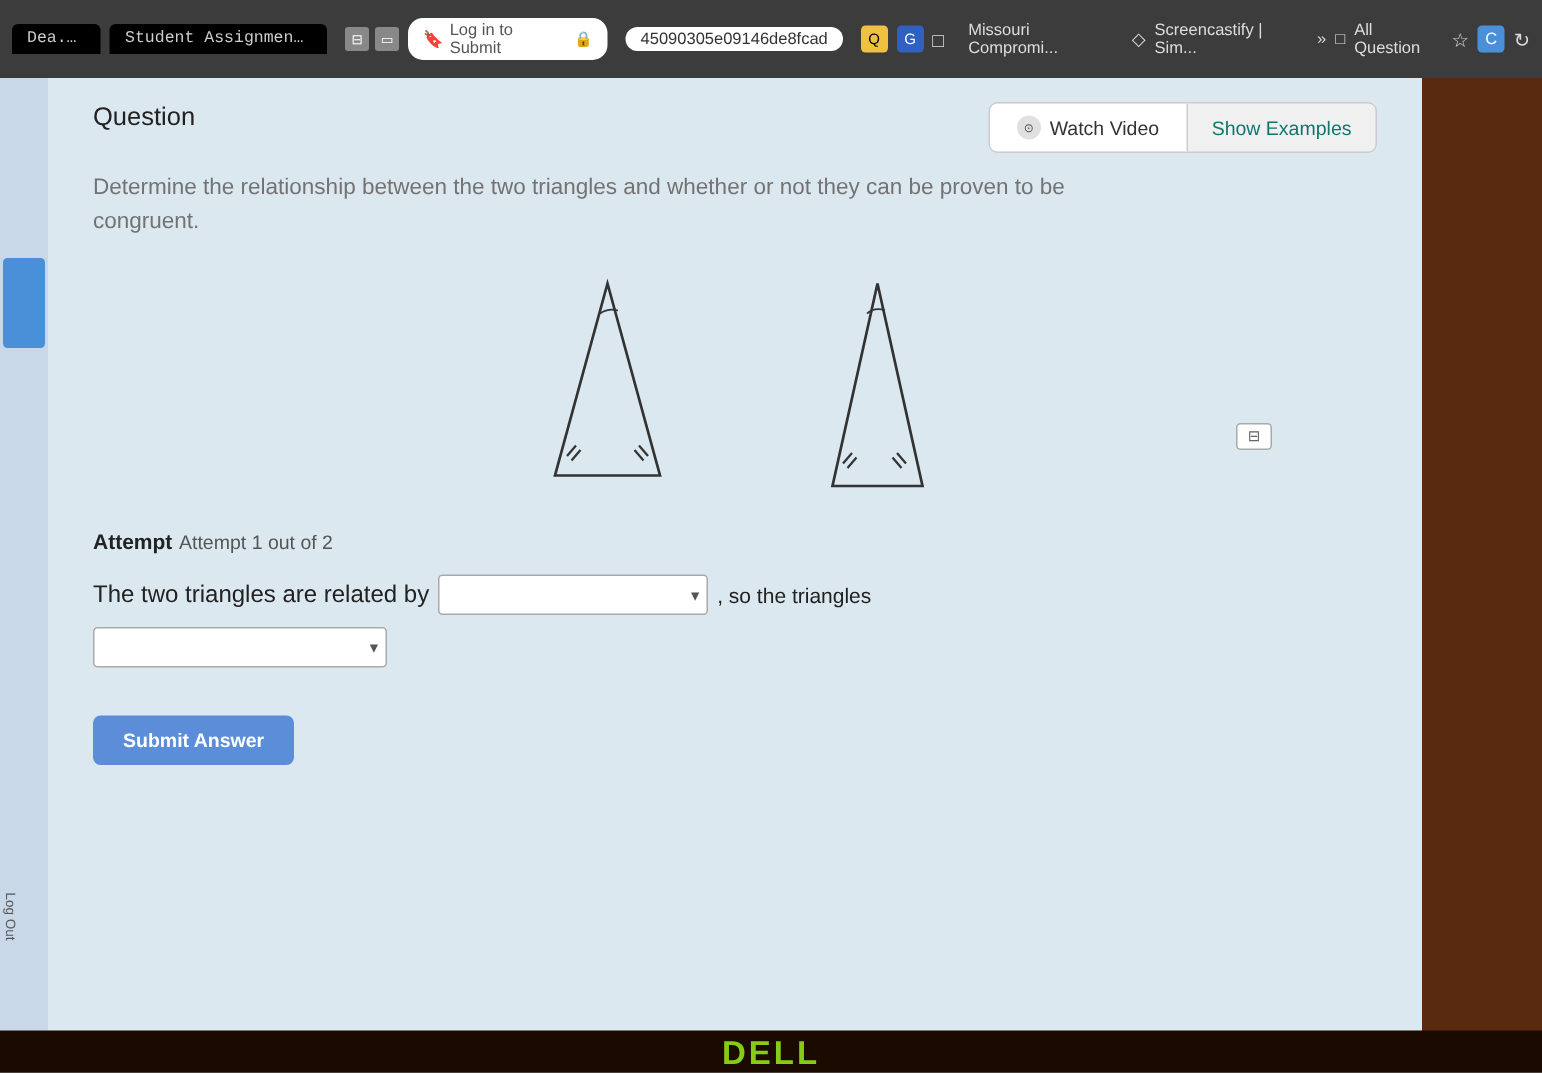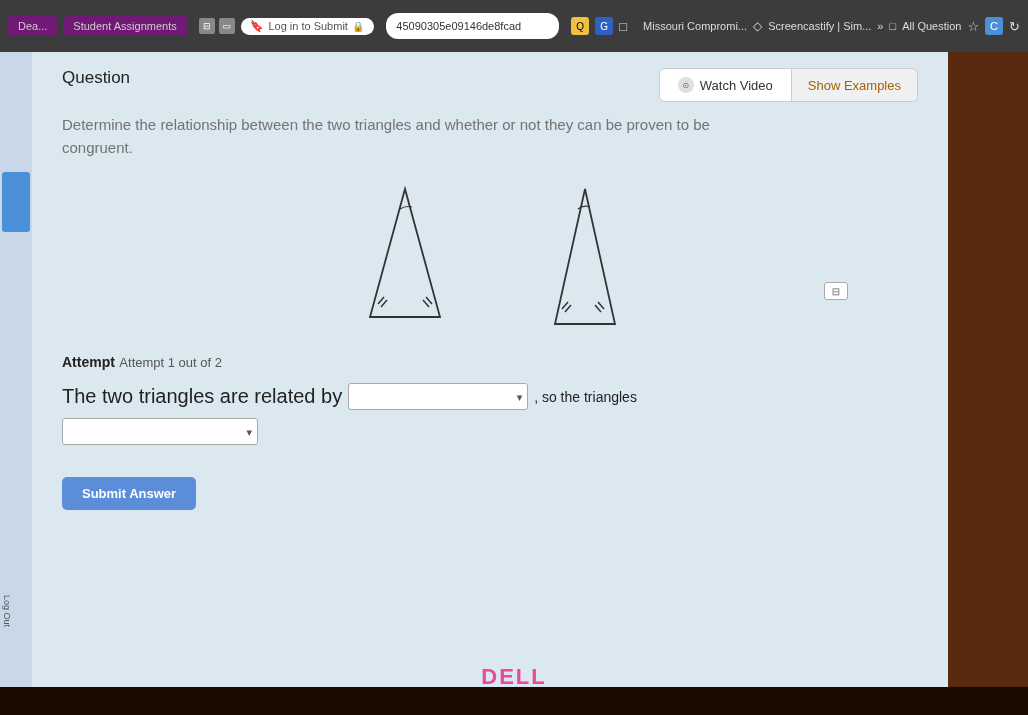--- a/index.html
+++ b/index.html
@@ -19,36 +19,37 @@
       background: #3c3c3c;
       height: 52px;
       display: flex;
       align-items: center;
       padding: 0 8px;
       gap: 6px;
       position: relative;
     }
 
     .browser-tab {
-      background: #701a75;
+      background: #000000;
       color: #ccc;
       font-size: 11px;
       padding: 4px 10px;
       border-radius: 4px 4px 0 0;
       white-space: nowrap;
       overflow: hidden;
       max-width: 160px;
       text-overflow: ellipsis;
+      font-family: Liberation Mono, monospace;
     }
 
     .url-bar {
       flex: 1;
       background: #fff;
       border-radius: 12px;
-      height: 26px;
+      height: 16px;
       display: flex;
       align-items: center;
       padding: 0 10px;
       font-size: 11px;
       color: #333;
       margin: 0 6px;
     }
 
     
     .content-wrapper {
@@ -142,21 +143,21 @@
       justify-content: center;
       font-size: 8px;
       color: #555;
     }
 
     .show-examples-btn {
       background: #f0f0f0;
       border: none;
       padding: 8px 16px;
       font-size: 13px;
-      color: #a16207;
+      color: #0f766e;
       cursor: pointer;
     }
 
     .question-text {
       font-size: 15px;
       color: #737373;
       line-height: 1.5;
       margin-bottom: 20px;
       max-width: 700px;
     }
@@ -192,21 +193,21 @@
 
     .answer-row {
       display: flex;
       align-items: center;
       gap: 6px;
       margin-top: 12px;
       flex-wrap: wrap;
     }
 
     .answer-text {
-      font-size: 20px;
+      font-size: 16px;
       color: #222;
     }
 
     .dropdown-select {
       border: 1px solid #aaa;
       background: white;
       padding: 5px 24px 5px 8px;
       font-size: 13px;
       border-radius: 3px;
       cursor: pointer;
@@ -267,26 +268,26 @@
       display: flex;
       align-items: center;
       justify-content: center;
       font-size: 10px;
       color: #666;
     }
 
     
     .dell-brand {
       position: absolute;
-      bottom: 25px;
+      bottom: 0;
       left: 50%;
       transform: translateX(-50%);
       font-size: 22px;
       font-weight: bold;
-      color: #ec4899;
+      color: #84cc16;
       letter-spacing: 2px;
     }
 
     
     .bottom-bar {
       height: 55px;
       background: #1a0a00;
       display: flex;
       align-items: center;
       justify-content: center;

